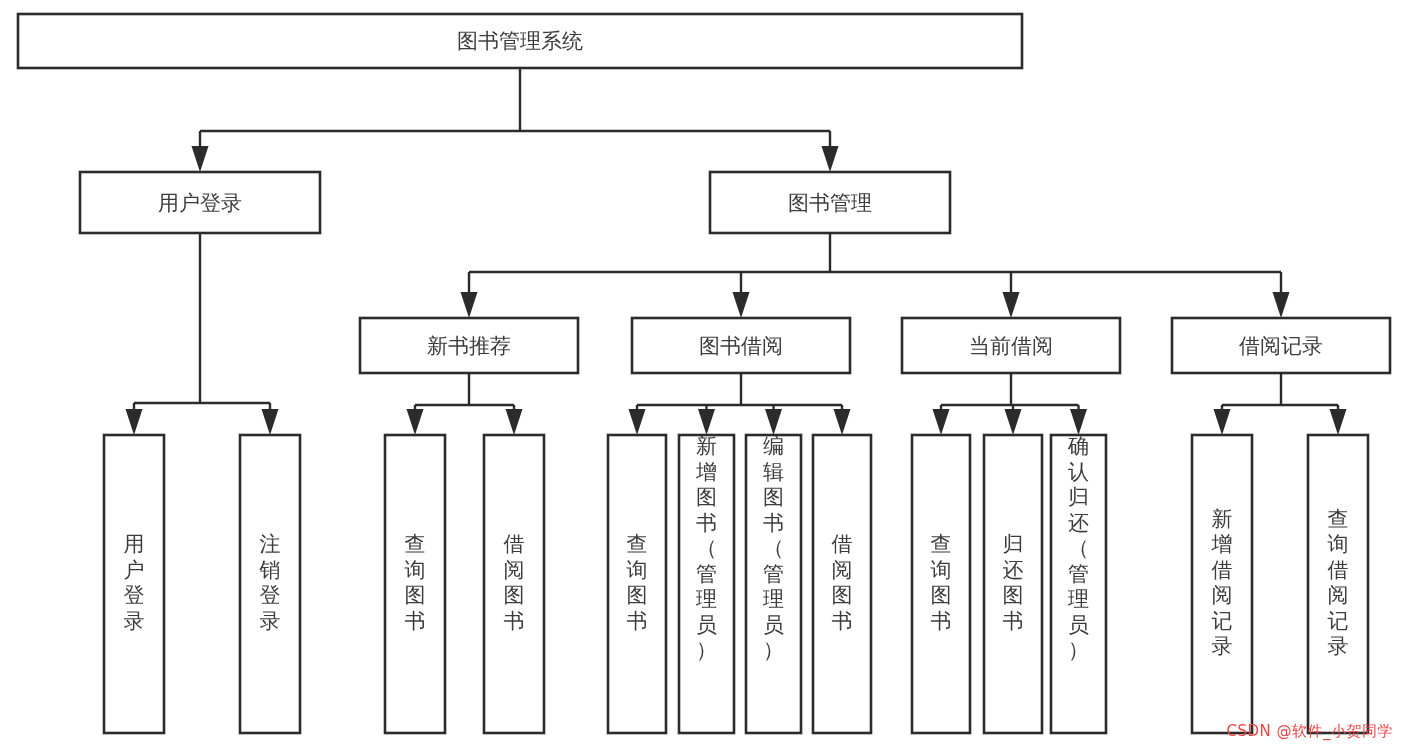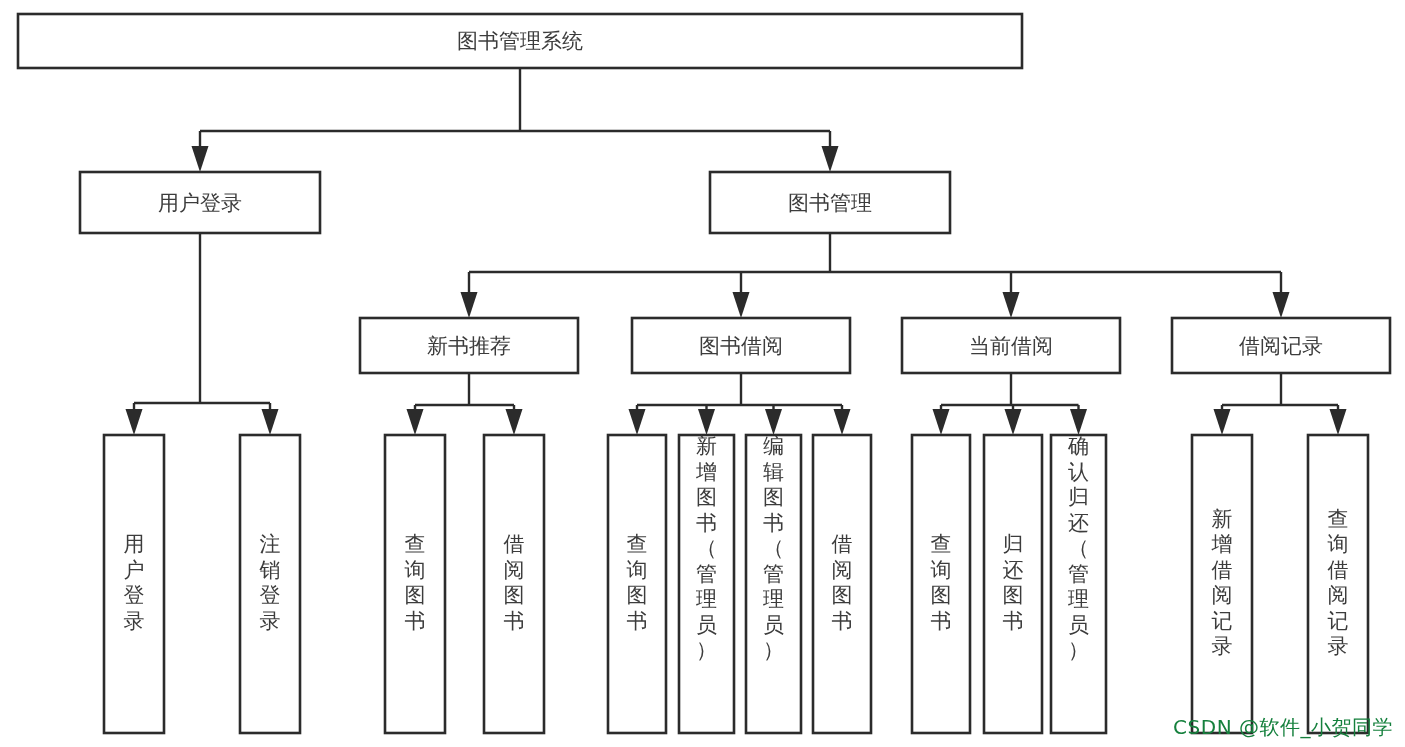--- a/index.html
+++ b/index.html
@@ -35,22 +35,22 @@
     stroke-linecap:butt;
   }
   .edge-arrow{
     fill:#2b2b2b;
     stroke:none;
   }
   .watermark{
     position:absolute;
     right:12px;
     bottom:6px;
-    font-size:20px;
-    color:#15803d;
+    font-size:15px;
+    color:#ef4444;
     font-family:"DejaVu Sans","Liberation Sans",sans-serif;
     white-space:nowrap;
     letter-spacing:0.5px;
     user-select:none;
   }
 </style>
 </head>
 <body>
 
 <div id="stage">

